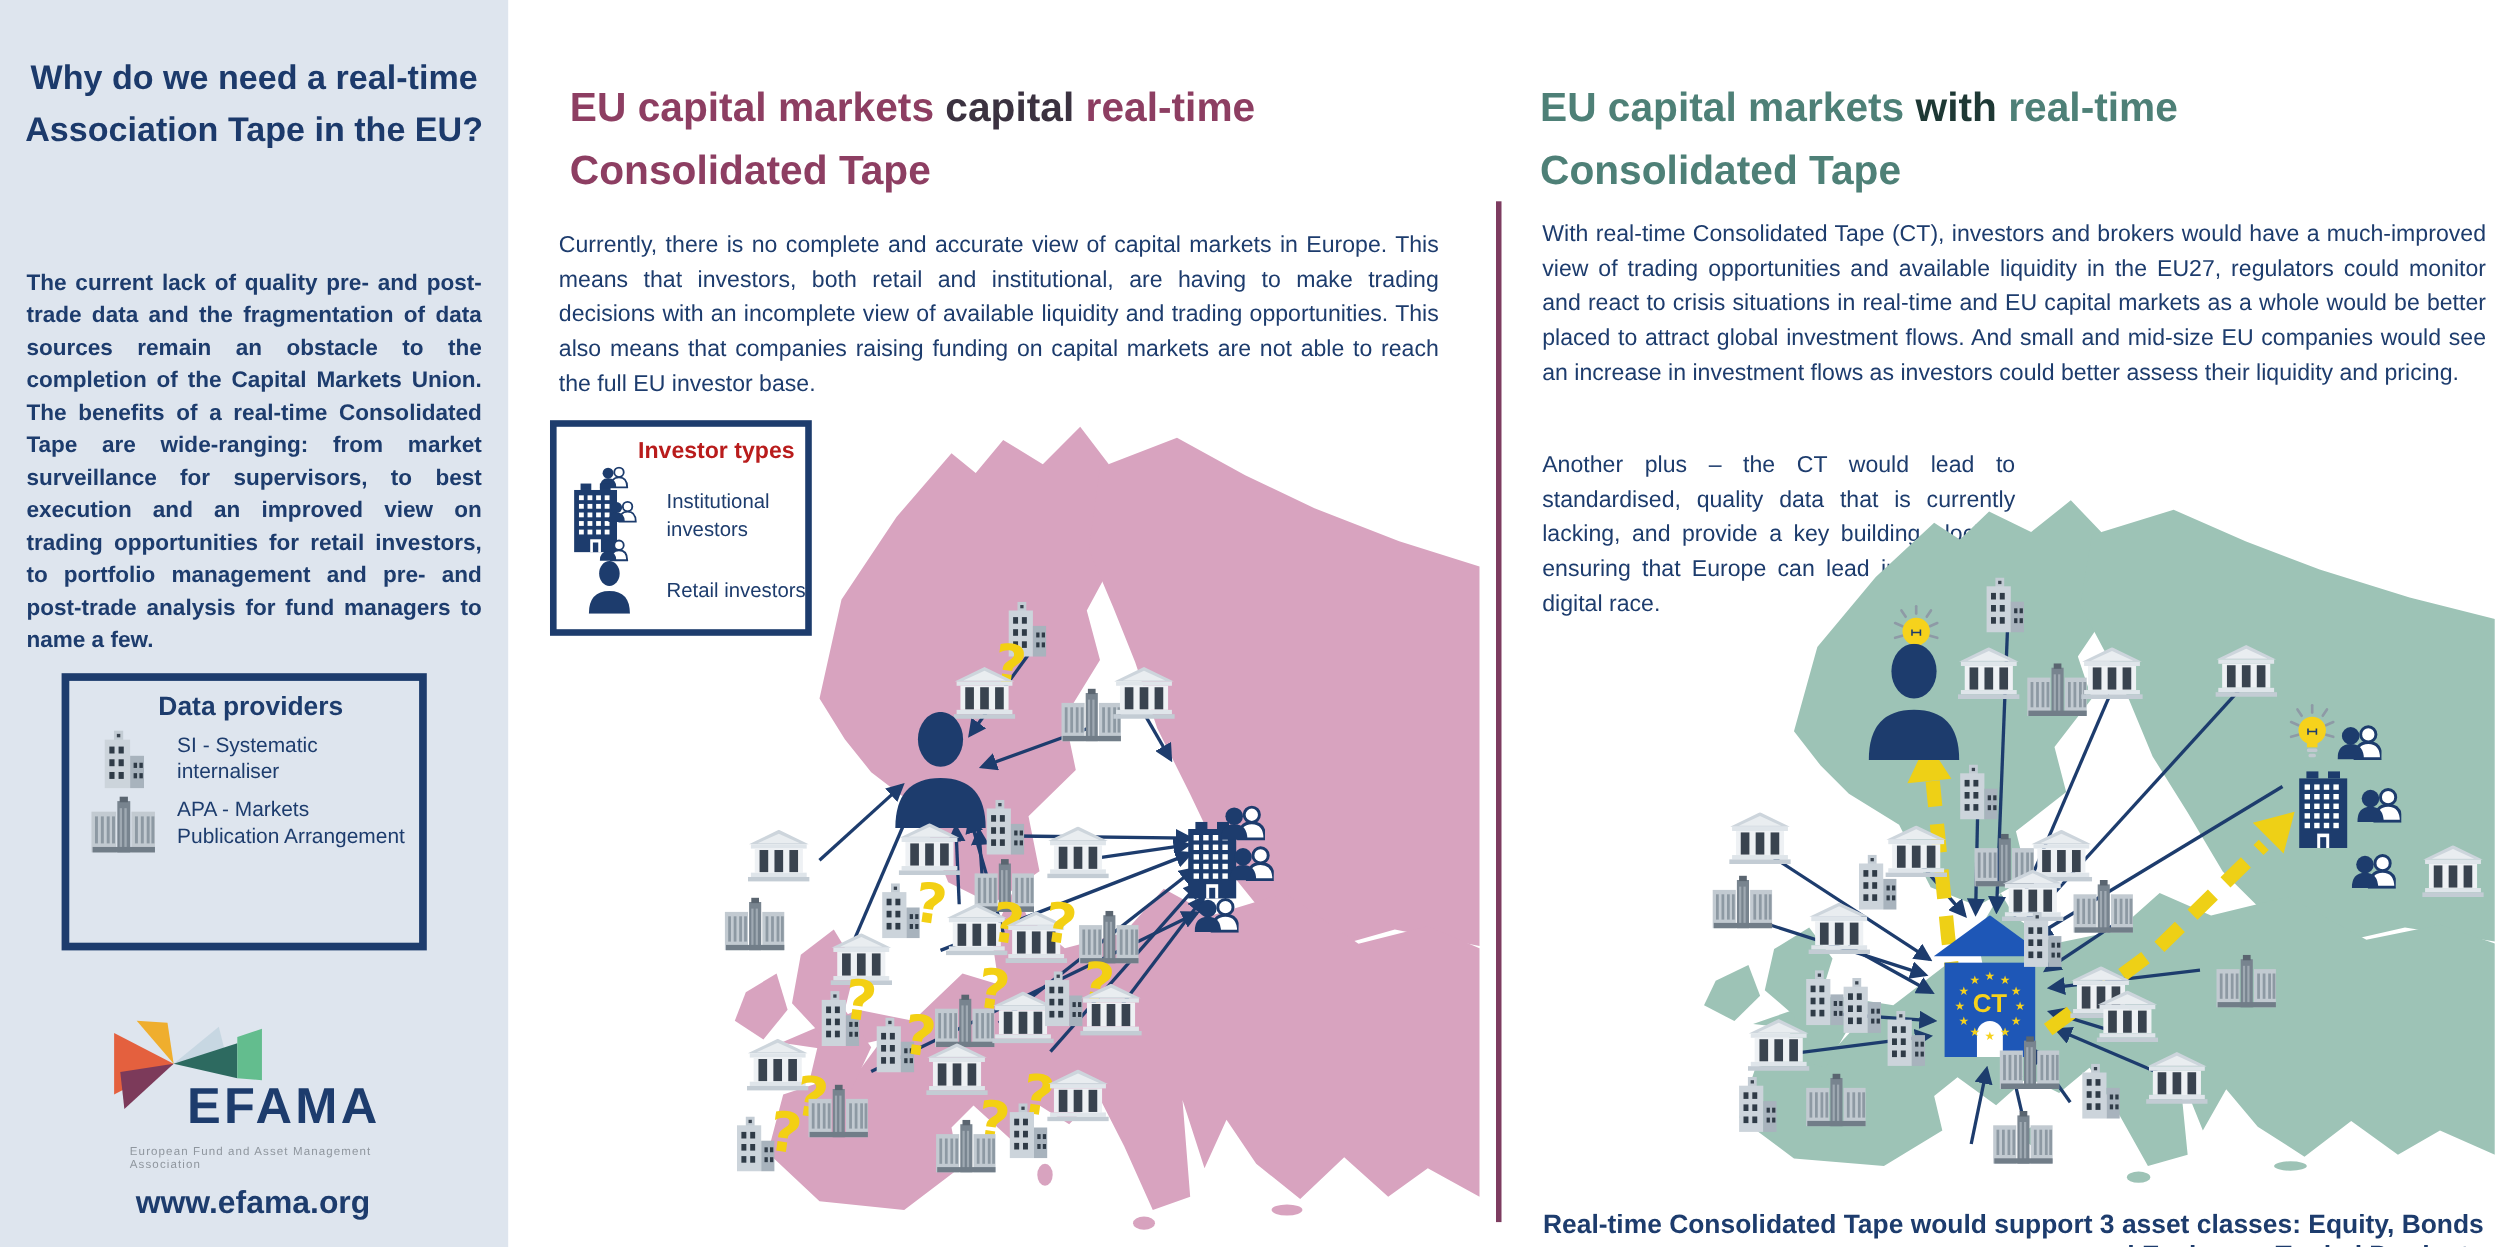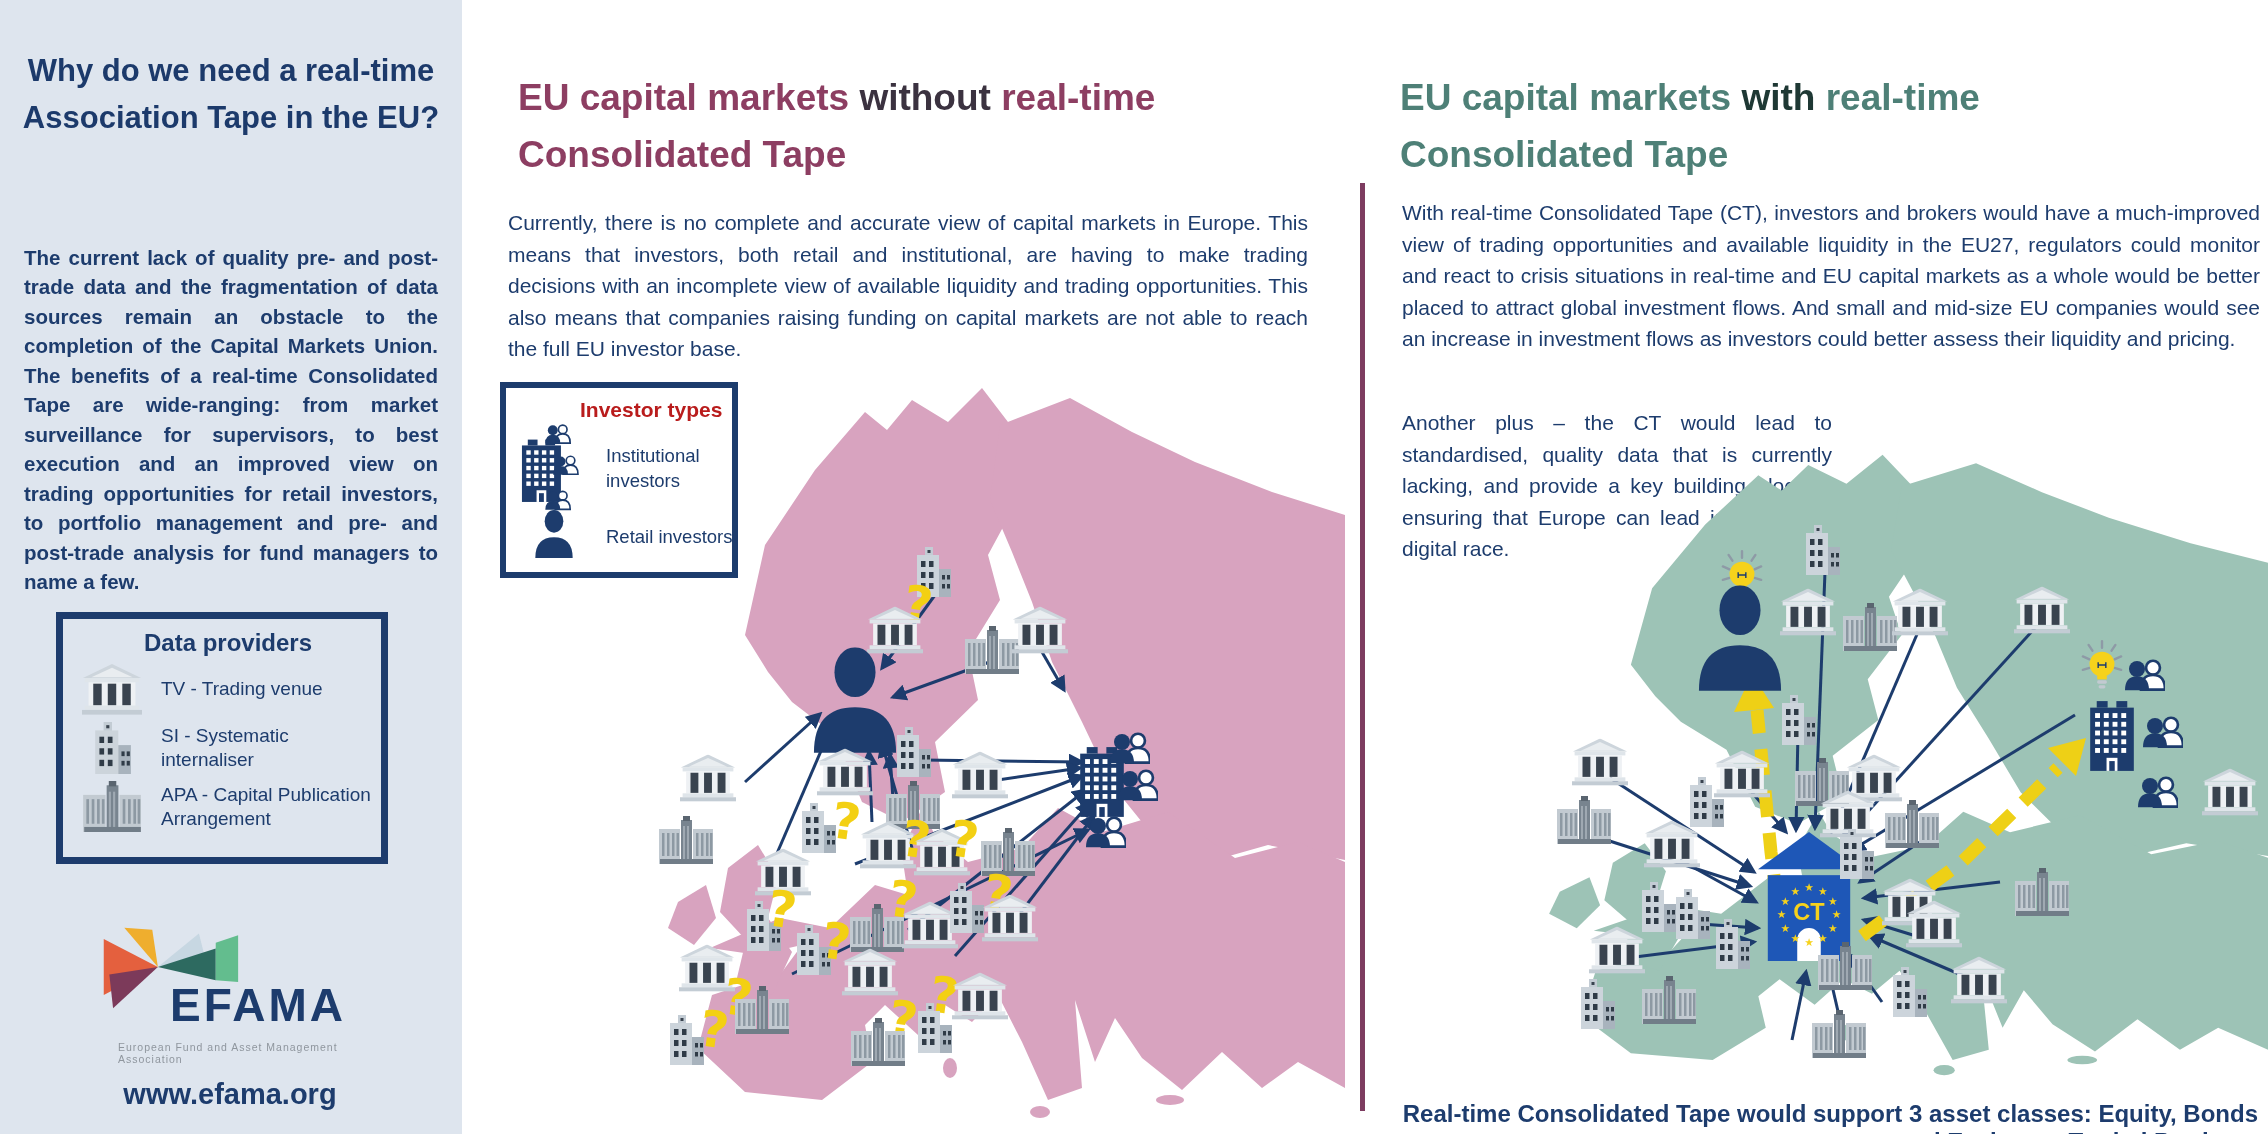--- a/index.html
+++ b/index.html
@@ -79,34 +79,20 @@
 </head>
 <body>
 
 <aside class="abs left-panel">
   <h1 class="abs lp-title">Why do we need a real-time Association Tape in the EU?</h1>
   <p class="abs lp-body">The current lack of quality pre- and post-trade data and the fragmentation of data sources remain an obstacle to the completion of  the Capital Markets Union. The benefits of a real-time Consolidated Tape are wide-ranging: from market surveillance for supervisors, to best execution and an improved view on trading opportunities for retail investors, to portfolio management and pre- and post-trade analysis for fund managers to name a few.</p>
 
   <div class="abs dp-box">
     <div class="dp-title">Data providers</div>
     <div class="dp-item">
-      <span class="licon" data-icon="tv"><svg viewBox="0 0 64 54">
-    <polygon points="32,0 63,15 1,15" fill="#cdd5dc"></polygon>
-    <polygon points="32,4 54,14 10,14" fill="#e9edf0"></polygon>
-    <rect x="3" y="15" width="58" height="4.5" fill="#dfe5ea"></rect>
-    <rect x="7" y="19.5" width="50" height="25" fill="#eef1f4"></rect>
-    <rect x="12" y="21" width="9" height="23" fill="#39434f"></rect>
-    <rect x="27.5" y="21" width="9" height="23" fill="#39434f"></rect>
-    <rect x="43" y="21" width="9" height="23" fill="#39434f"></rect>
-    <rect x="3" y="44.5" width="58" height="4.5" fill="#dfe5ea"></rect>
-    <rect x="0" y="49" width="64" height="5" fill="#c3ccd4"></rect>
-          </svg></span>
-      <span class="dp-label">TV - Trading venue</span>
-    </div>
-    <div class="dp-item">
       <span class="licon" data-icon="si"><svg viewBox="0 0 40 50">
     <rect x="12" y="0" width="8" height="10" fill="#c3ccd4"></rect>
     <rect x="14.5" y="3" width="3" height="3" fill="#39434f"></rect>
     <rect x="4" y="8" width="22" height="42" fill="#ccd4db"></rect>
     <rect x="26" y="22" width="12" height="28" fill="#a8b3bd"></rect>
     <g fill="#2f3b47">
       <rect x="8" y="14" width="4.5" height="6"></rect>
               <rect x="16" y="14" width="4.5" height="6"></rect>
       <rect x="8" y="25" width="4.5" height="6"></rect>
               <rect x="16" y="25" width="4.5" height="6"></rect>
@@ -135,39 +121,39 @@
               <rect x="44" y="17" width="2.5" height="23"></rect>
       <rect x="49" y="17" width="2.5" height="23"></rect>
               <rect x="53" y="17" width="2.5" height="23"></rect>
     </g>
     <g fill="#9fa9b2">
               <rect x="26" y="10" width="2" height="34"></rect>
               <rect x="30" y="10" width="2" height="34"></rect>
             </g>
     <rect x="3" y="43" width="53" height="5" fill="#717d88"></rect>
           </svg></span>
-      <span class="dp-label">APA - Capital Publication Arrangement</span>
+      <span class="dp-label">APA - Markets Publication Arrangement</span>
     </div>
   </div>
 
   <svg class="abs logo-mark" viewBox="0 0 150 90">
     <polygon points="4,14 62,44 4,74" fill="#e4603e"></polygon>
     <polygon points="26,2 62,44 56,4" fill="#efae2e"></polygon>
     <polygon points="14,88 62,44 10,52" fill="#7c3a5a"></polygon>
     <polygon points="62,44 106,8 114,40" fill="#c7d7e2"></polygon>
     <polygon points="62,44 124,24 124,58" fill="#2d6a60"></polygon>
     <polygon points="124,18 148,10 148,60 124,58" fill="#63bd8e"></polygon>
   </svg>
   <div class="abs logo-text">EFAMA</div>
   <div class="abs logo-sub">European Fund and Asset Management Association</div>
   <div class="abs website">www.efama.org</div>
 </aside>
 
 <h2 class="abs big-title mid-title">
-  <span class="maroon">EU capital markets </span><span class="dark-plum">without</span><span class="maroon"> real-time Consolidated Tape</span>
+  <span class="maroon">EU capital markets </span><span class="dark-plum">capital</span><span class="maroon"> real-time Consolidated Tape</span>
 </h2>
 <p class="abs bodytxt mid-body">Currently, there is no complete and accurate view of capital markets in Europe. This means that investors, both retail and institutional, are having to make trading decisions with an incomplete view of available liquidity and trading opportunities. This also means that companies raising funding on capital markets are not able to reach the full EU investor base.</p>
 
 <div class="abs inv-box">
   <div class="inv-title">Investor types</div>
   <span class="licon inv-icon1" data-icon="instgroup"><svg viewBox="0 0 78 92">
     <g transform="translate(26,0) scale(0.85)">
   <circle cx="21" cy="6.5" r="5.2" fill="#fff" stroke="#1d3c6d" stroke-width="2"></circle>
   <path d="M12,23 Q12,12 21,12 Q30,12 30,23 Z" fill="#fff" stroke="#1d3c6d" stroke-width="2"></path>
   <circle cx="9" cy="7.5" r="6" fill="#1d3c6d"></circle>

